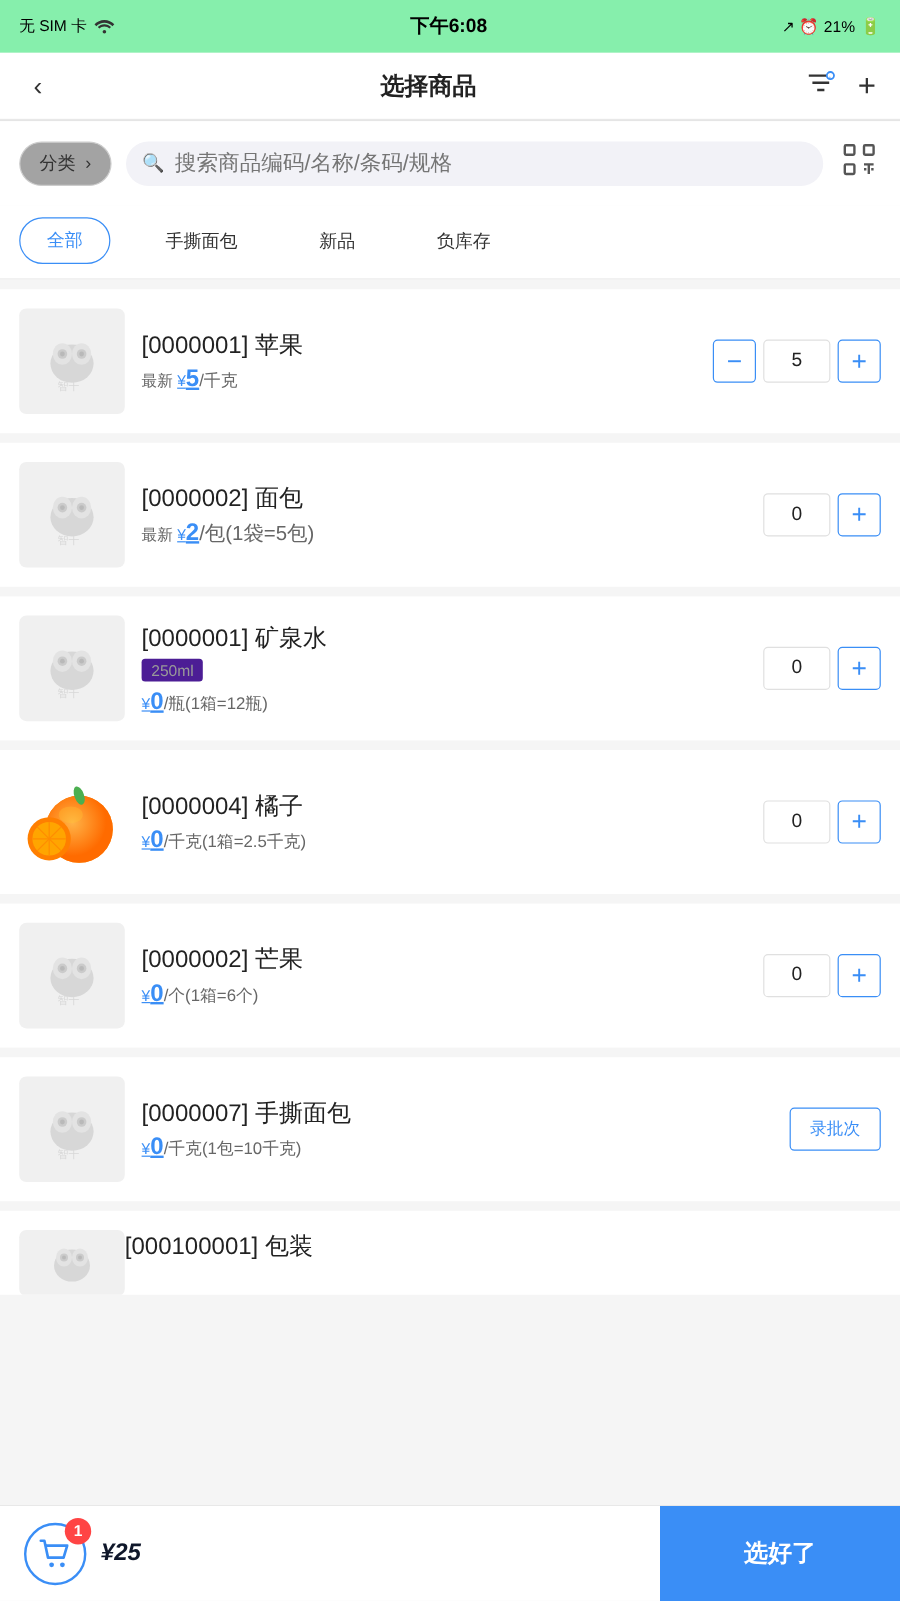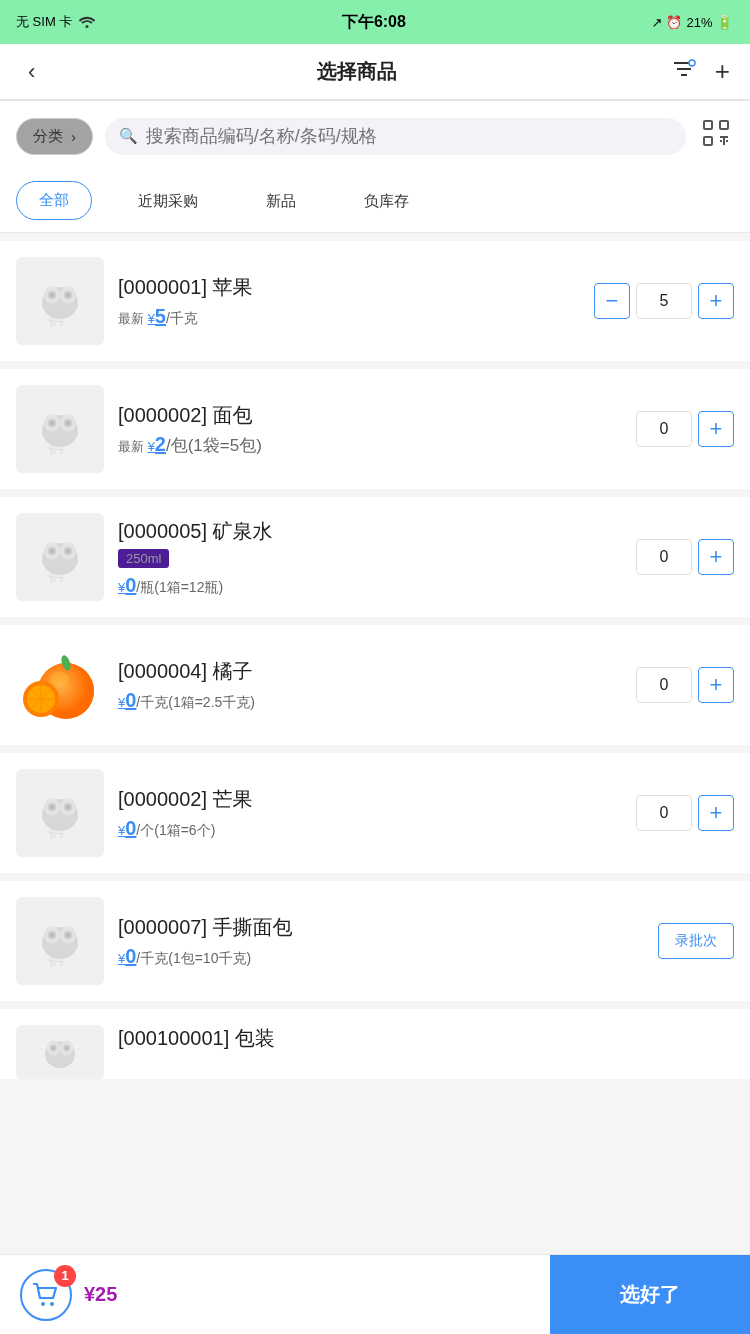--- a/index.html
+++ b/index.html
@@ -234,42 +234,41 @@
       color: #fff;
       border-radius: 50%;
       width: 22px;
       height: 22px;
       font-size: 13px;
       font-weight: 700;
       display: flex;
       align-items: center;
       justify-content: center;
     }
-    .cart-total { font-size: 20px; font-weight: 700; color: #a21caf; }
+    .cart-total { font-size: 20px; font-weight: 700; color: #0f172a; font-style: italic; }
     .confirm-btn {
       width: 200px;
       height: 80px;
       background: #3a8ef6;
       color: #fff;
       font-size: 20px;
       font-weight: 600;
       border: none;
       cursor: pointer;
       display: flex;
       align-items: center;
       justify-content: center;
     }
 
     
     .product-item-partial {
       background: #fff;
       display: flex;
       align-items: flex-start;
       padding: 16px;
-      gap: 14px;
       height: 70px;
       overflow: hidden;
     }
 
     
     .owl-svg { opacity: 0.35; }
   </style>
 </head>
 <body>
 
@@ -327,21 +326,21 @@
       <line x1="18" y1="18" x2="26" y2="18" stroke="#555" stroke-width="2"></line>
       <line x1="22" y1="18" x2="22" y2="26" stroke="#555" stroke-width="2"></line>
       <line x1="18" y1="22" x2="20" y2="22" stroke="#555" stroke-width="2"></line>
       <line x1="24" y1="22" x2="26" y2="22" stroke="#555" stroke-width="2"></line>
     </svg>
   </span>
 </div>
 
 <div class="tab-bar">
   <button class="tab-btn active">全部</button>
-  <button class="tab-btn">近期采购</button>
+  <button class="tab-btn">手撕面包</button>
   <button class="tab-btn">新品</button>
   <button class="tab-btn">负库存</button>
 </div>
 
 <div class="product-list">
 
   <div class="product-item">
     <div class="product-thumb">
       <svg class="owl-svg" width="60" height="60" viewBox="0 0 60 60" fill="#aaa">
         <ellipse cx="30" cy="32" rx="18" ry="16"></ellipse>
@@ -402,21 +401,21 @@
         <ellipse cx="38" cy="24" rx="8" ry="9" fill="#ccc"></ellipse>
         <circle cx="22" cy="24" r="4" fill="#888"></circle>
         <circle cx="38" cy="24" r="4" fill="#888"></circle>
         <circle cx="22" cy="24" r="2" fill="#555"></circle>
         <circle cx="38" cy="24" r="2" fill="#555"></circle>
         <path d="M26 34 Q30 38 34 34" stroke="#aaa" stroke-width="1.5" fill="none"></path>
         <text x="18" y="54" font-size="9" fill="#aaa" font-family="sans-serif">智十</text>
       </svg>
     </div>
     <div class="product-info">
-      <div class="product-name">[0000005] 矿泉水</div>
+      <div class="product-name">[0000001] 矿泉水</div>
       <div class="product-spec">250ml</div>
       <div class="product-price">
         <span style="color:#3a8ef6;font-size:13px;text-decoration:underline;">¥</span><span style="color:#3a8ef6;font-size:20px;font-weight:700;text-decoration:underline;">0</span><span style="color:#666;font-size:14px;">/瓶(1箱=12瓶)</span>
       </div>
     </div>
     <div class="qty-control">
       <input class="qty-input" value="0" type="text" style="">
       <button class="qty-btn">+</button>
     </div>
   </div>

